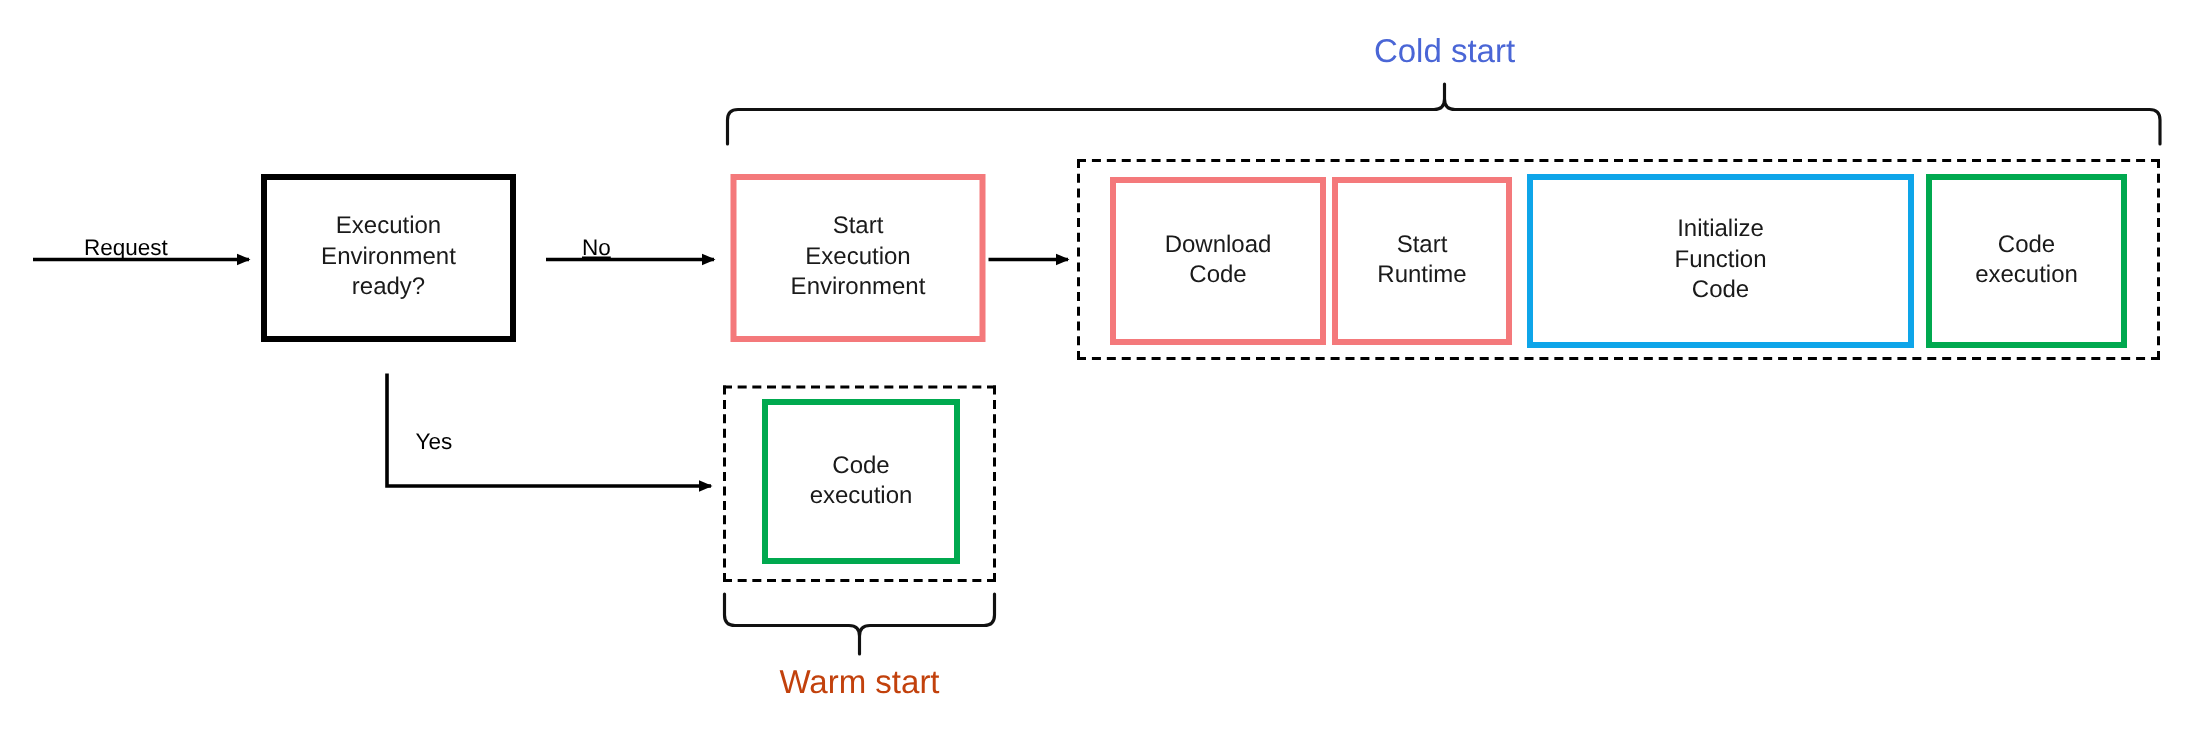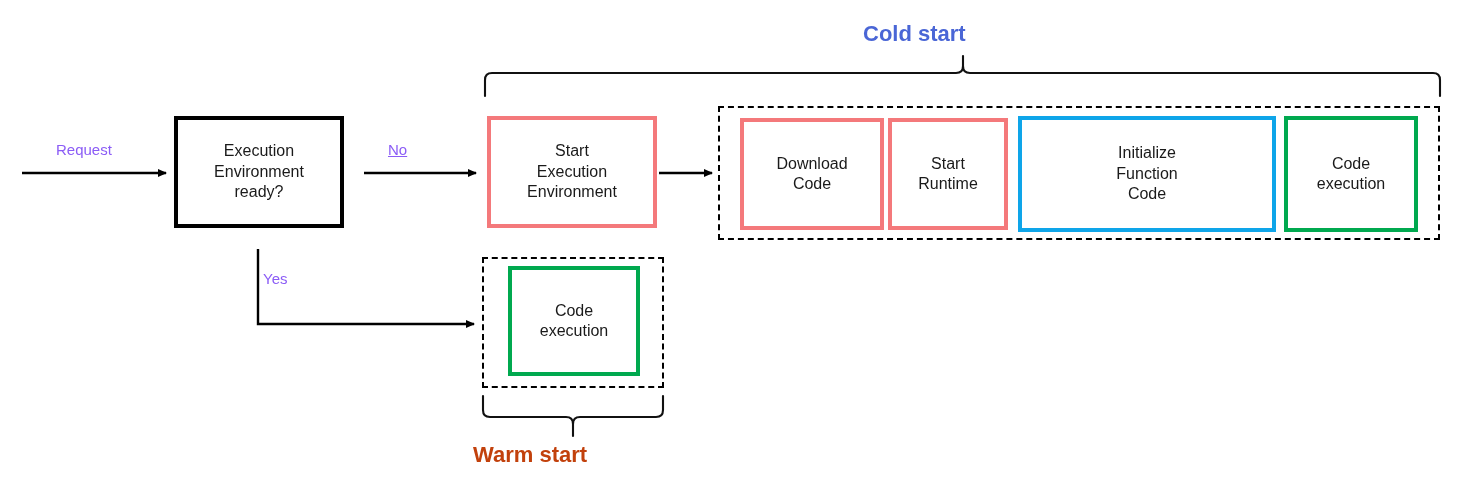--- a/index.html
+++ b/index.html
@@ -23,37 +23,38 @@
   
   .lbl {
     font-size: 16px;
     color: #1a1a1a;
     line-height: 1.28;
     text-align: center;
     white-space: pre-line;
   }
   .edge-lbl {
     font-size: 15px;
-    color: #8b5cf6;
+    color: #000000;
     line-height: 1;
     white-space: nowrap;
+    margin-top: 16px;
   }
   .caption {
     font-size: 15.5px;
     color: #1a1a1a;
     line-height: 1;
     white-space: nowrap;
     text-align: center;
   }
   .brace-lbl {
     font-size: 22px;
     line-height: 1;
     white-space: nowrap;
-    text-align: left;
-    font-weight: 700;
+    text-align: center;
+    font-weight: 400;
   }
 
   
   .box {
     box-sizing: border-box;
     background: #ffffff;
     display: flex;
     align-items: center;
     justify-content: center;
   }
@@ -131,21 +132,21 @@
   <div class="abs edge-lbl" style="left:56px; top:142px;">Request</div>
 
   <div class="abs box box-black" style="left:174px; top:116px; width:170px; height:112px;">
     <div class="lbl">Execution
 Environment
 ready?</div>
   </div>
 
   <div class="abs edge-lbl" style="left:388px; top:142px;text-decoration:underline;">No</div>
 
-  <div class="abs edge-lbl" style="left:263px; top:271px;">Yes</div>
+  <div class="abs edge-lbl" style="left:277px; top:271px;">Yes</div>
 
   <div class="abs box box-salmon" style="left:487px; top:116px; width:170px; height:112px;">
     <div class="lbl">Start
 Execution
 Environment</div>
   </div>
 
   <div class="abs dashed-group" style="left:718px; top:106px; width:722px; height:134px;"></div>
 
   <div class="abs box box-salmon" style="left:740px; top:118px; width:144px; height:112px;">

